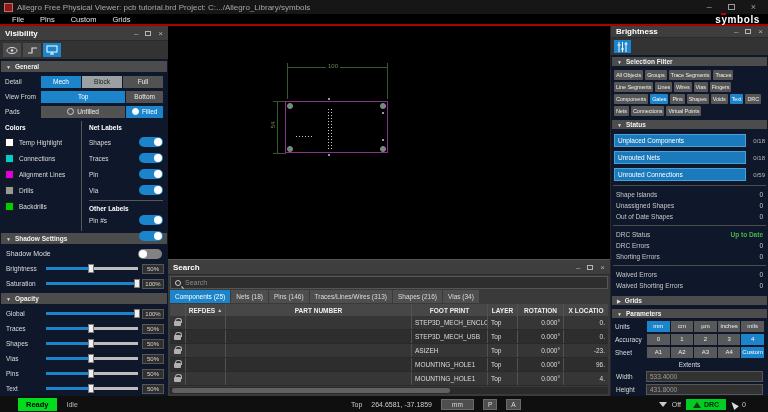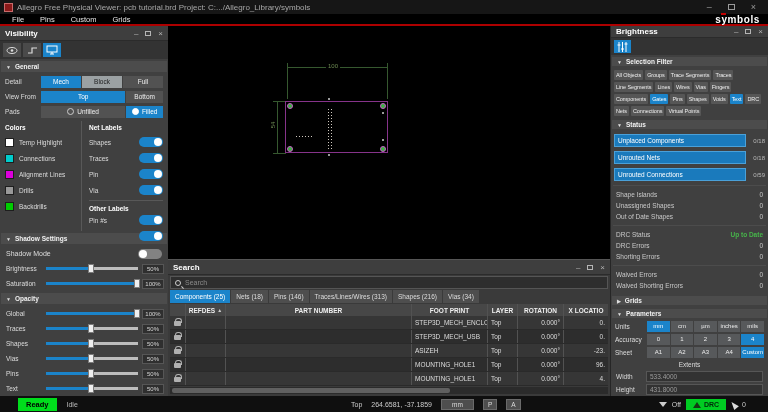--- a/index.html
+++ b/index.html
@@ -15,21 +15,21 @@
   .menubar { height:10px; background:#000; display:flex; align-items:center; padding-left:4px; position:relative; }
   .menus { display:flex;justify-content:space-between; }
   .menu-item { color:#e3e3e3; font-size:7.5px; padding:0 8px; }
   .brand { margin-left:auto; margin-right:8px; color:#fff; font-size:10px; font-weight:bold; letter-spacing:0.6px; position:relative; }
   .brand::before { content:''; position:absolute; top:-0.5px; left:6px; width:5px; height:1.5px; background:#c00000; }
   .redline { height:2px; background:#ad0000; }
 
   .content { display:flex; height:370px; }
 
   
-  .panel { background:#404040; }
+  .panel { background:#0f172a; }
   .ptitle { height:15px; background:#3e3e3e; border-bottom:1px solid #2b2b2b; display:flex; align-items:center; padding:0 5px; font-size:8px; font-weight:bold; color:#fff; }
   .pctrl { margin-left:auto; display:flex; gap:7px; align-items:center; color:#b5b5b5; font-size:8px; font-weight:normal; }
   .pfloat { width:6px; height:5px; border:1px solid #b5b5b5; display:inline-block; }
   .pmin { letter-spacing:0; }
   .sechdr { height:11px; background:#4c4c4c; margin:2px 1px; display:flex; align-items:center; gap:4px; padding:0 5px; font-size:6.5px; font-weight:bold; color:#f0f0f0; }
   .sechdr::before { content:'▼'; font-size:5px; color:#ddd; }
   .sechdr.collapsed::before { content:'▶'; }
 
   
   .left { width:168px; display:flex; flex-direction:column; overflow:hidden; }

